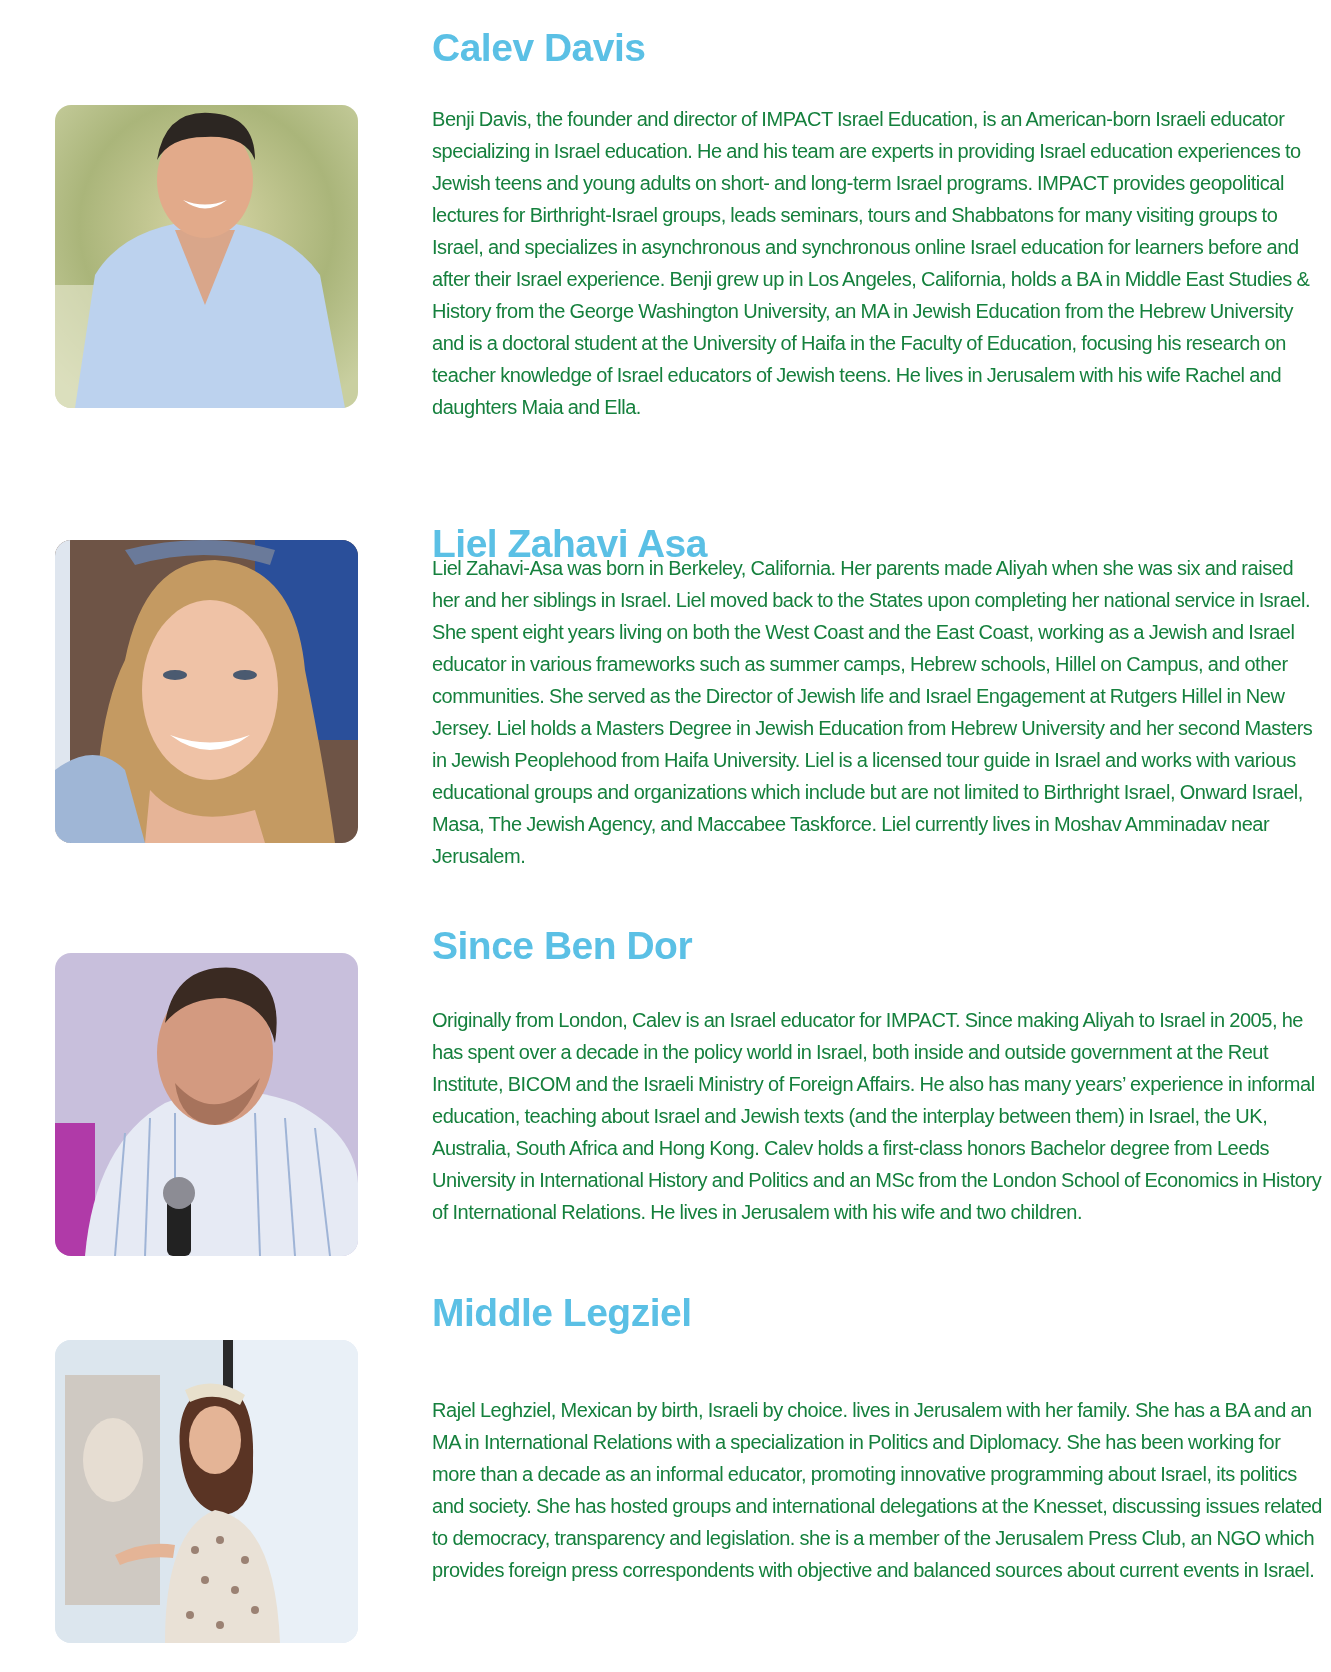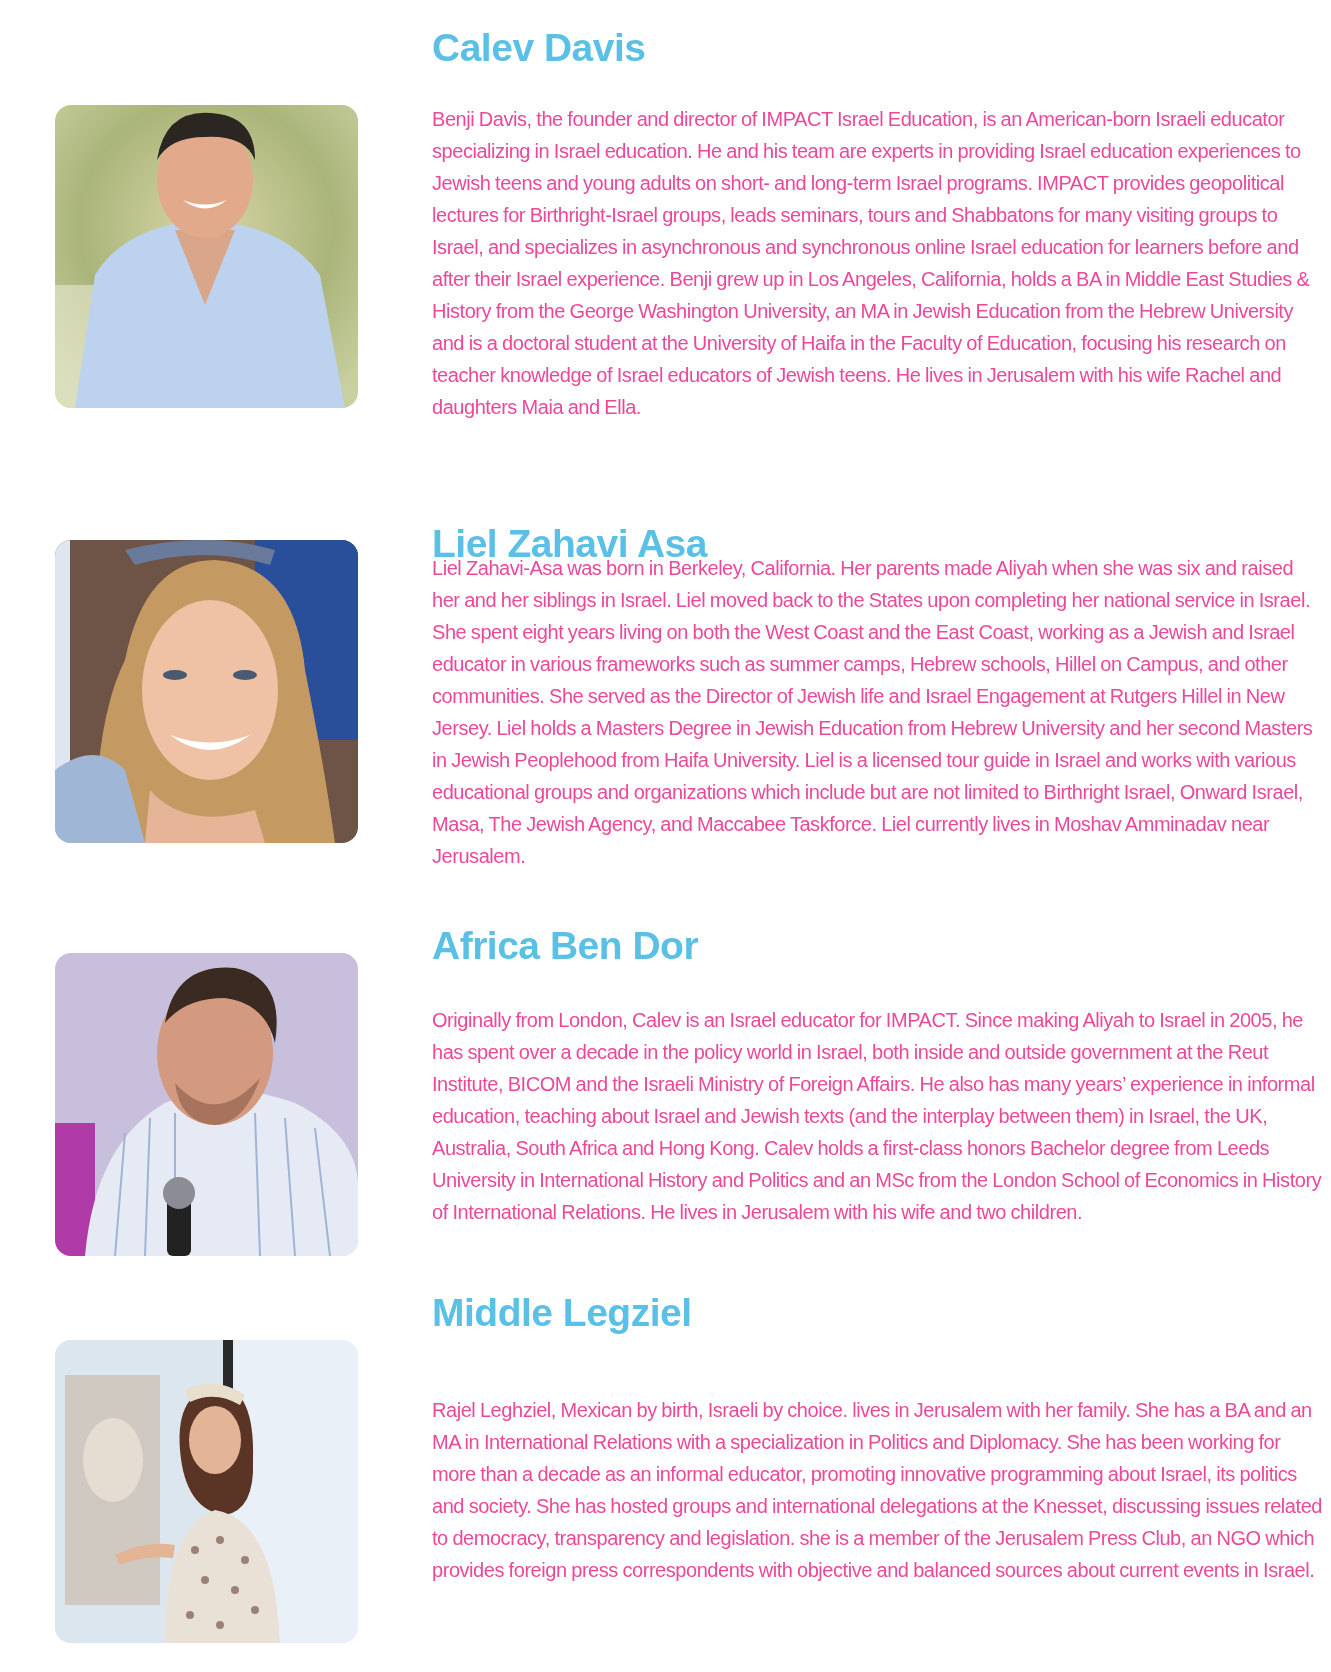--- a/index.html
+++ b/index.html
@@ -14,21 +14,21 @@
   .photo svg { display: block; width: 100%; height: 100%; }
   .name {
     position: absolute; left: 432px; margin: 0;
     font-family: "Liberation Sans", sans-serif;
     font-weight: 700; font-size: 39px; letter-spacing: -0.5px;
     color: #5bc0e5; line-height: 48px; white-space: nowrap;
   }
   .bio {
     position: absolute; left: 432px; width: 890px; margin: 0;
     font-family: "Liberation Sans", sans-serif;
-    font-size: 20px; line-height: 32px; color: #ec4899;
+    font-size: 20px; line-height: 32px; color: #15803d;
     letter-spacing: -0.45px; word-spacing: -0.5px;
   }
 </style>
 </head>
 <body>
 
 <section>
   <h2 class="name" style="top:24px;">Calev Davis</h2>
   <div class="photo" style="top:105px;" aria-label="Portrait of Benji Davis smiling, wearing a light blue shirt">
     <svg viewBox="0 0 303 303" preserveAspectRatio="none">
@@ -65,21 +65,21 @@
       <ellipse cx="120" cy="135" rx="12" ry="5" fill="#4a5a70"></ellipse>
       <ellipse cx="190" cy="135" rx="12" ry="5" fill="#4a5a70"></ellipse>
       <path d="M70 10 Q150 -10 220 10 L215 25 Q150 5 80 25 Z" fill="#6a7a9a"></path>
       <path d="M95 250 Q130 290 200 270 L210 303 L90 303 Z" fill="#e6b497"></path>
     </svg>
   </div>
   <p class="bio" style="top:552px;">Liel Zahavi-Asa was born in Berkeley, California. Her parents made Aliyah when she was six and raised her and her siblings in Israel. Liel moved back to the States upon completing her national service in Israel. She spent eight years living on both the West Coast and the East Coast, working as a Jewish and Israel educator in various frameworks such as summer camps, Hebrew schools, Hillel on Campus, and other communities. She served as the Director of Jewish life and Israel Engagement at Rutgers Hillel in New Jersey. Liel holds a Masters Degree in Jewish Education from Hebrew University and her second Masters in Jewish Peoplehood from Haifa University. Liel is a licensed tour guide in Israel and works with various educational groups and organizations which include but are not limited to Birthright Israel, Onward Israel, Masa, The Jewish Agency, and Maccabee Taskforce. Liel currently lives in Moshav Amminadav near Jerusalem.</p>
 </section>
 
 <section>
-  <h2 class="name" style="top:922px;">Africa Ben Dor</h2>
+  <h2 class="name" style="top:922px;">Since Ben Dor</h2>
   <div class="photo" style="top:953px;" aria-label="Photo of Calev Ben Dor holding a microphone, wearing a striped shirt">
     <svg viewBox="0 0 303 303" preserveAspectRatio="none">
       <rect width="303" height="303" fill="#c8bfdc"></rect>
       <rect x="0" y="170" width="40" height="133" fill="#b03aa8"></rect>
       <path d="M30 303 Q40 190 110 150 Q170 125 240 150 Q300 180 303 230 L303 303 Z" fill="#e6eaf4"></path>
       <g stroke="#9fb4d6" stroke-width="2">
         <line x1="70" y1="180" x2="60" y2="303"></line>
           <line x1="95" y1="165" x2="90" y2="303"></line>
         <line x1="120" y1="160" x2="120" y2="303"></line>
           <line x1="200" y1="160" x2="205" y2="303"></line>

